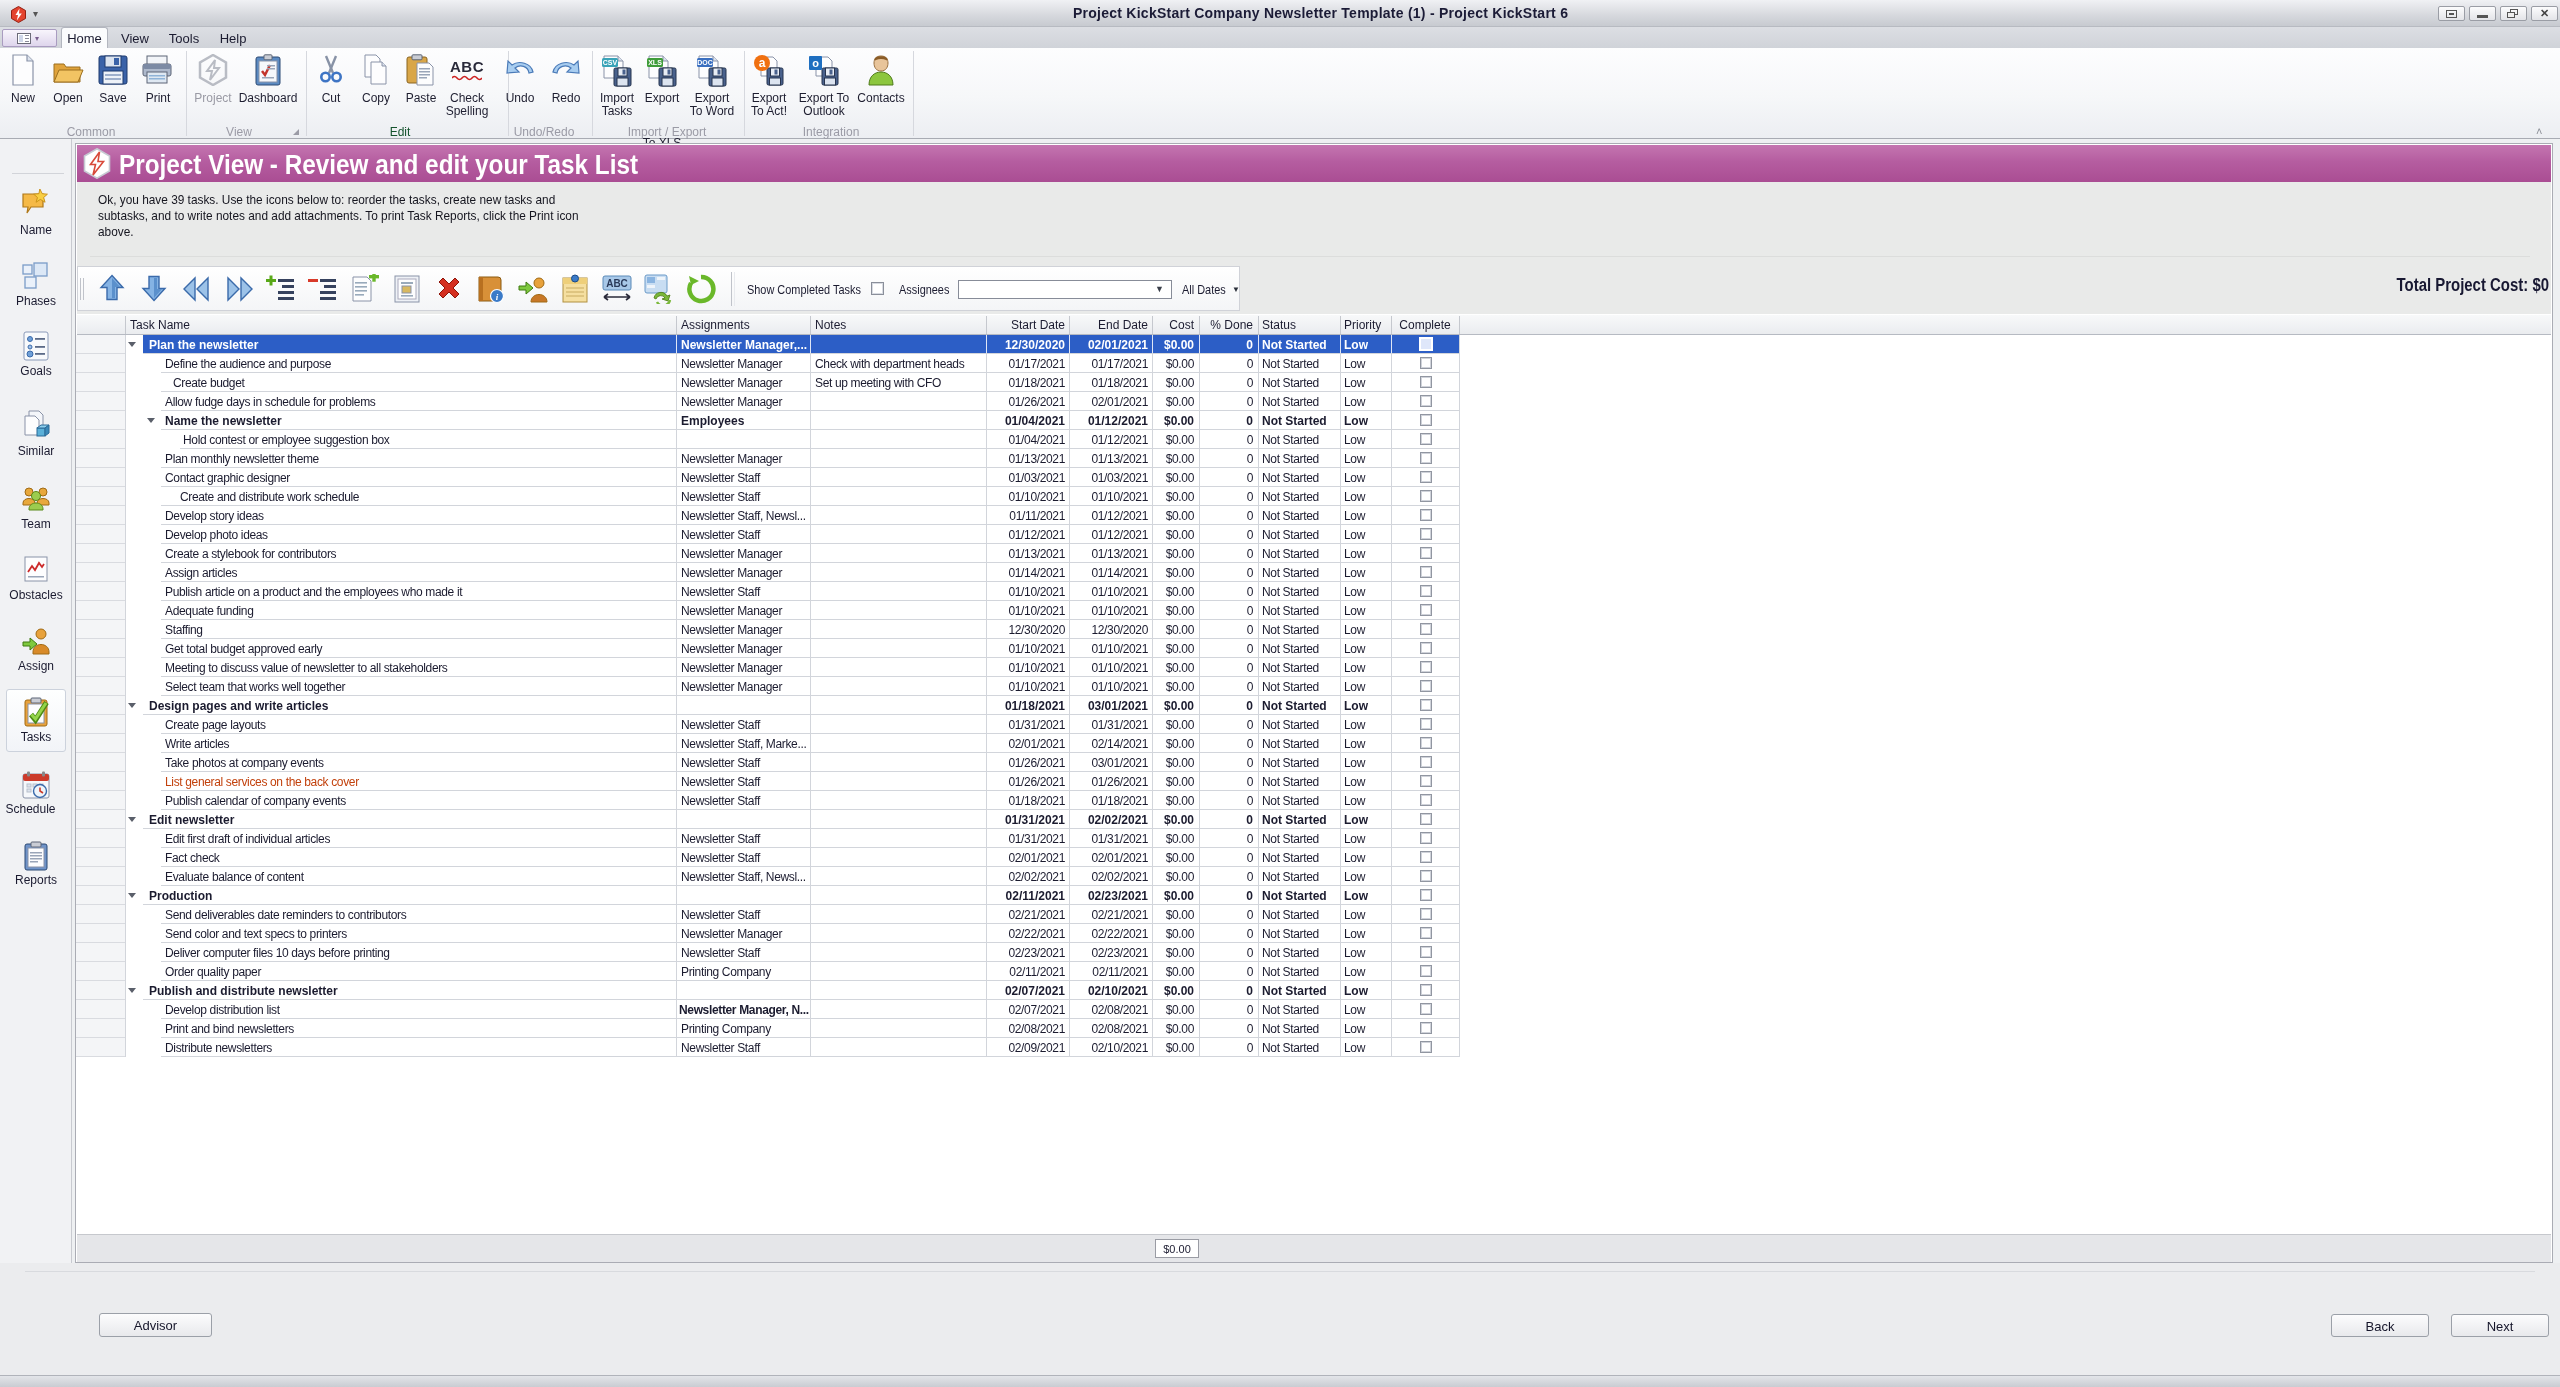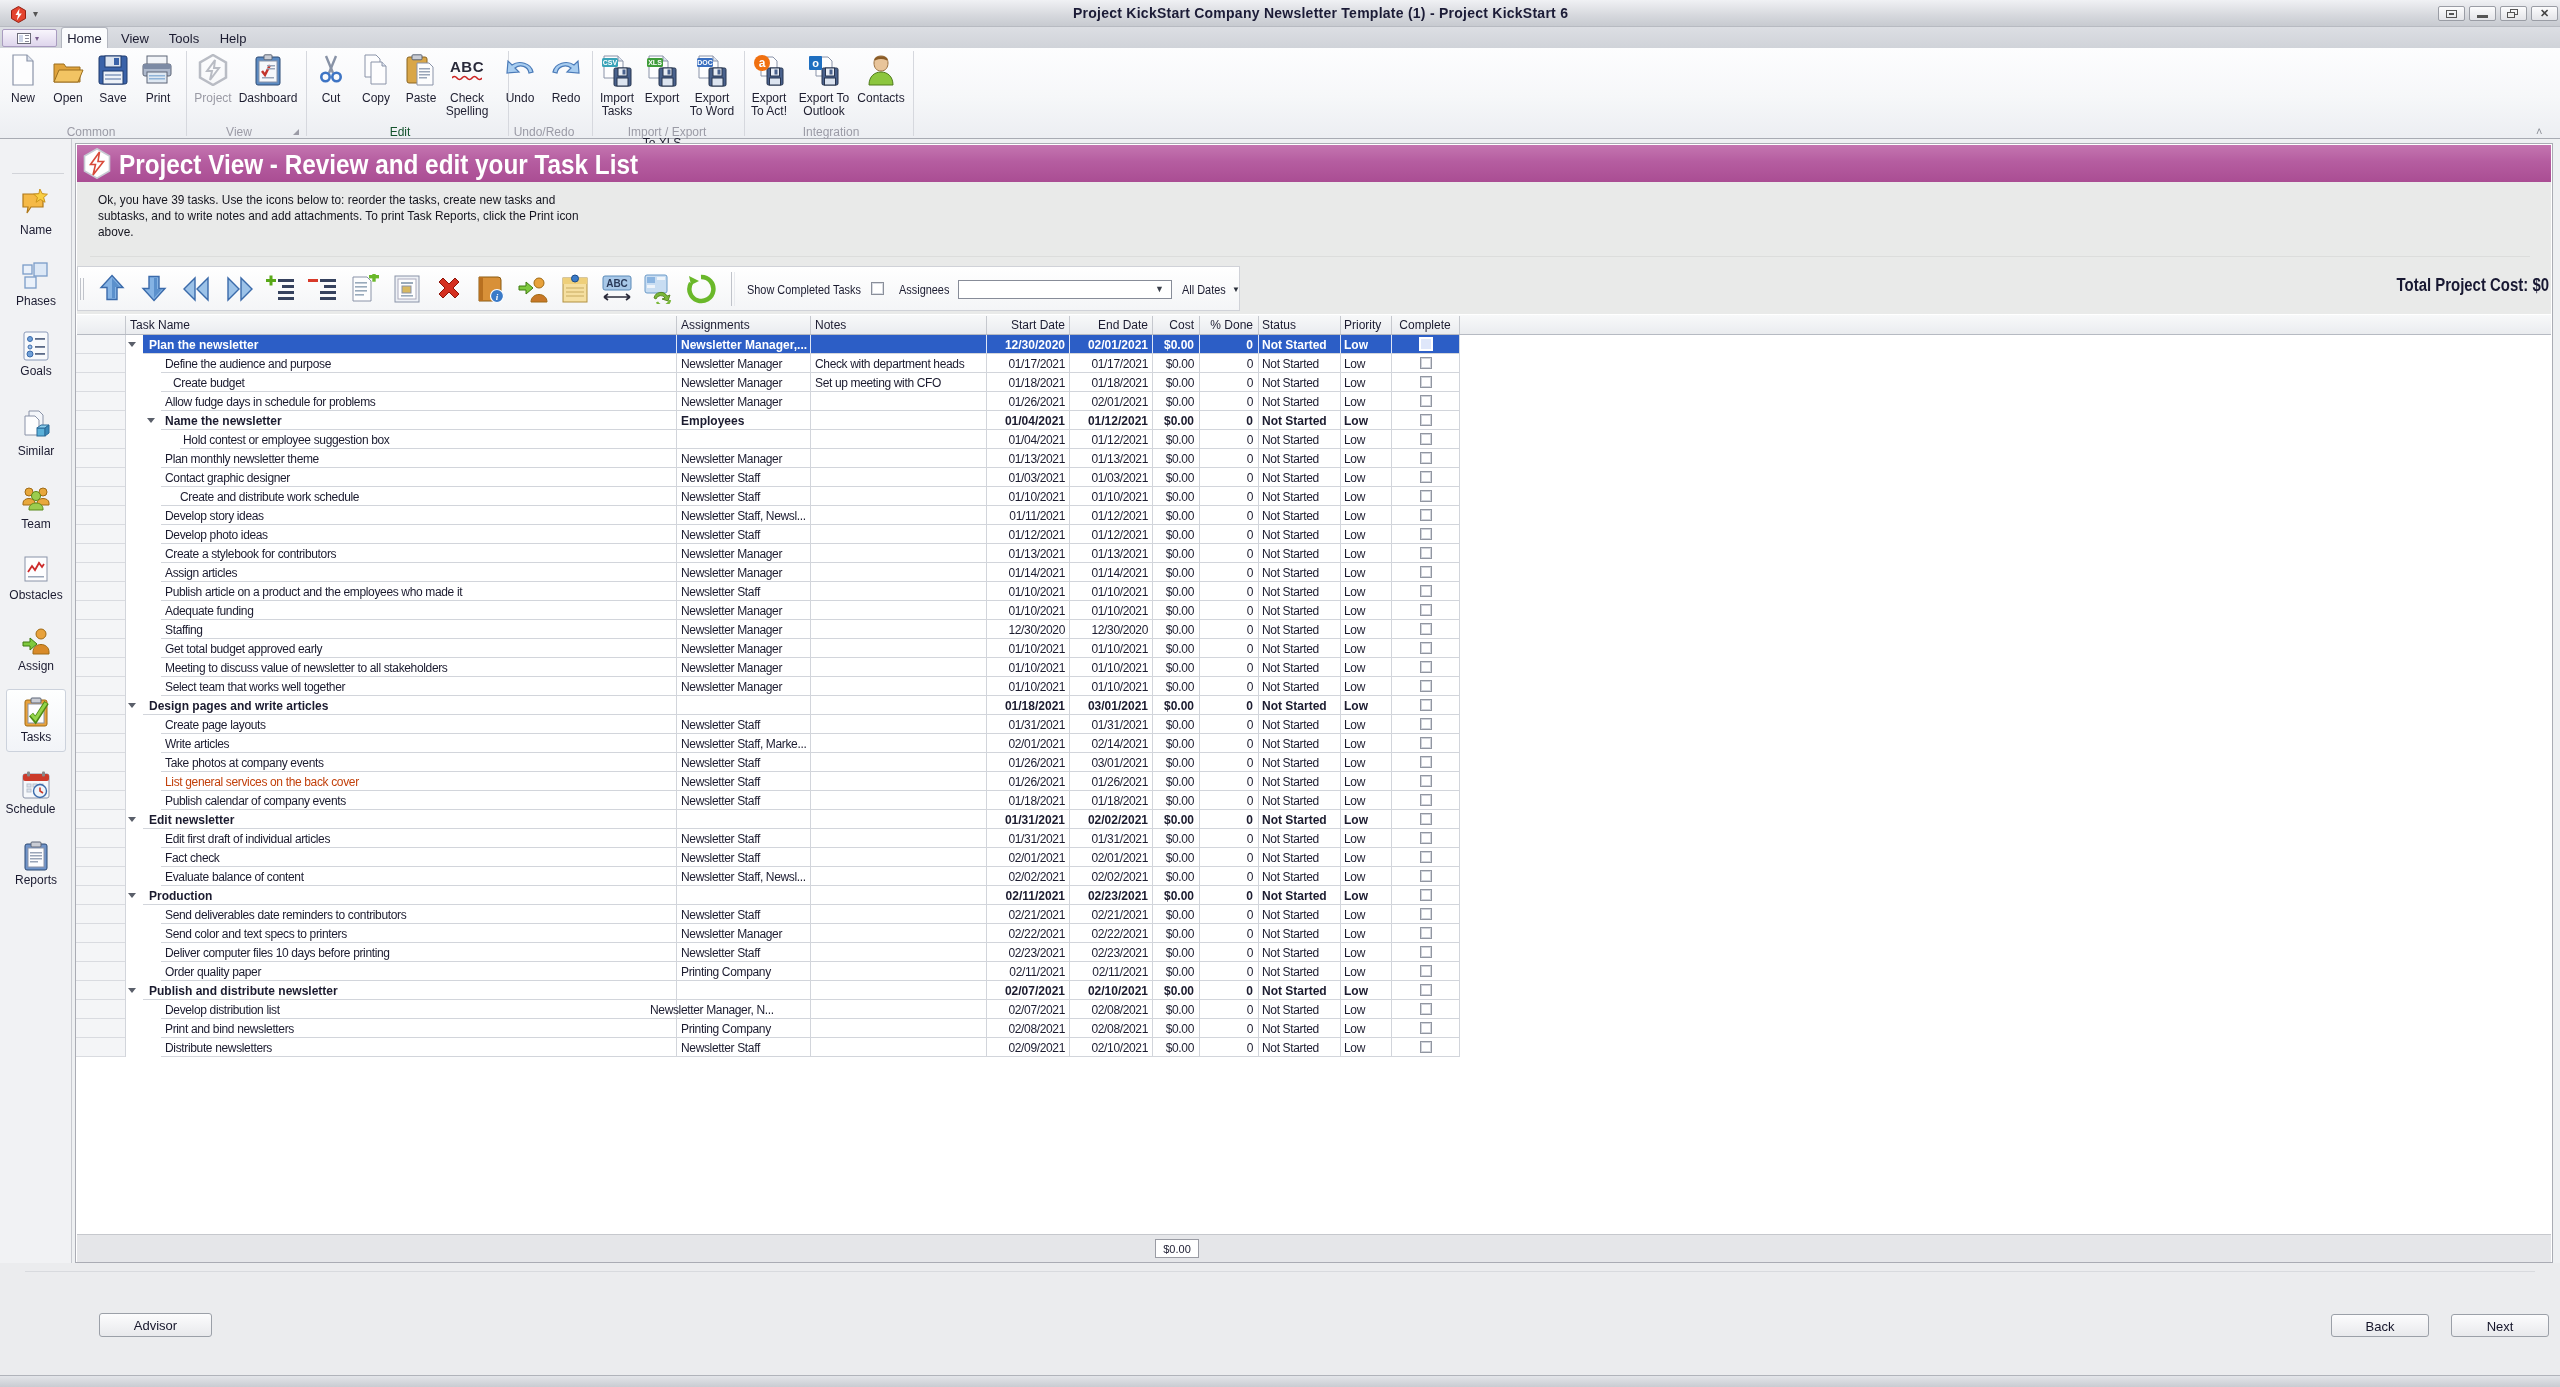--- a/index.html
+++ b/index.html
@@ -920,21 +920,21 @@
 <div class="txt" style="left:149px;top:984px;font-size:12px;font-weight:bold;color:#1b1b2f;letter-spacing:0px;">Publish and distribute newsletter</div>
 <div class="txt" style="left:965px;width:100px;text-align:right;top:984px;font-size:12px;font-weight:bold;color:#1b1b2f;letter-spacing:0px;">02/07/2021</div>
 <div class="txt" style="left:1048px;width:100px;text-align:right;top:984px;font-size:12px;font-weight:bold;color:#1b1b2f;letter-spacing:0px;">02/10/2021</div>
 <div class="txt" style="left:1094px;width:100px;text-align:right;top:984px;font-size:12px;font-weight:bold;color:#1b1b2f;letter-spacing:0px;">$0.00</div>
 <div class="txt" style="left:1153px;width:100px;text-align:right;top:984px;font-size:12px;font-weight:bold;color:#1b1b2f;letter-spacing:0px;">0</div>
 <div class="txt" style="left:1262px;top:984px;font-size:12px;font-weight:bold;color:#1b1b2f;letter-spacing:0px;">Not Started</div>
 <div class="txt" style="left:1344px;top:984px;font-size:12px;font-weight:bold;color:#1b1b2f;letter-spacing:0px;">Low</div>
 <div class="abs" style="left:1420px;top:984px;width:12px;height:12px;background:#fff;border:1px solid #9196a1;box-shadow:inset 0 0 0 1px #d0d3da;"></div>
 <div class="abs" style="left:161px;top:1018px;width:1298px;height:1px;background:#d2d5db;"></div>
 <div class="txt" style="left:165px;top:1003px;font-size:12px;font-weight:normal;color:#1b1b2f;letter-spacing:-0.35px;">Develop distribution list</div>
-<div class="txt" style="left:650px;top:1003px;font-size:12px;font-weight:normal;color:#1b1b2f;letter-spacing:-0.35px;">Newsletter Manager, N...</div>
+<div class="txt" style="left:679px;top:1003px;font-size:12px;font-weight:bold;color:#1b1b2f;letter-spacing:-0.35px;">Newsletter Manager, N...</div>
 <div class="txt" style="left:965px;width:100px;text-align:right;top:1003px;font-size:12px;font-weight:normal;color:#1b1b2f;letter-spacing:-0.35px;">02/07/2021</div>
 <div class="txt" style="left:1048px;width:100px;text-align:right;top:1003px;font-size:12px;font-weight:normal;color:#1b1b2f;letter-spacing:-0.35px;">02/08/2021</div>
 <div class="txt" style="left:1094px;width:100px;text-align:right;top:1003px;font-size:12px;font-weight:normal;color:#1b1b2f;letter-spacing:-0.35px;">$0.00</div>
 <div class="txt" style="left:1153px;width:100px;text-align:right;top:1003px;font-size:12px;font-weight:normal;color:#1b1b2f;letter-spacing:-0.35px;">0</div>
 <div class="txt" style="left:1262px;top:1003px;font-size:12px;font-weight:normal;color:#1b1b2f;letter-spacing:-0.35px;">Not Started</div>
 <div class="txt" style="left:1344px;top:1003px;font-size:12px;font-weight:normal;color:#1b1b2f;letter-spacing:-0.35px;">Low</div>
 <div class="abs" style="left:1420px;top:1003px;width:12px;height:12px;background:#fff;border:1px solid #9196a1;box-shadow:inset 0 0 0 1px #d0d3da;"></div>
 <div class="abs" style="left:161px;top:1037px;width:1298px;height:1px;background:#d2d5db;"></div>
 <div class="txt" style="left:165px;top:1022px;font-size:12px;font-weight:normal;color:#1b1b2f;letter-spacing:-0.35px;">Print and bind newsletters</div>
 <div class="txt" style="left:681px;top:1022px;font-size:12px;font-weight:normal;color:#1b1b2f;letter-spacing:-0.35px;">Printing Company</div>

